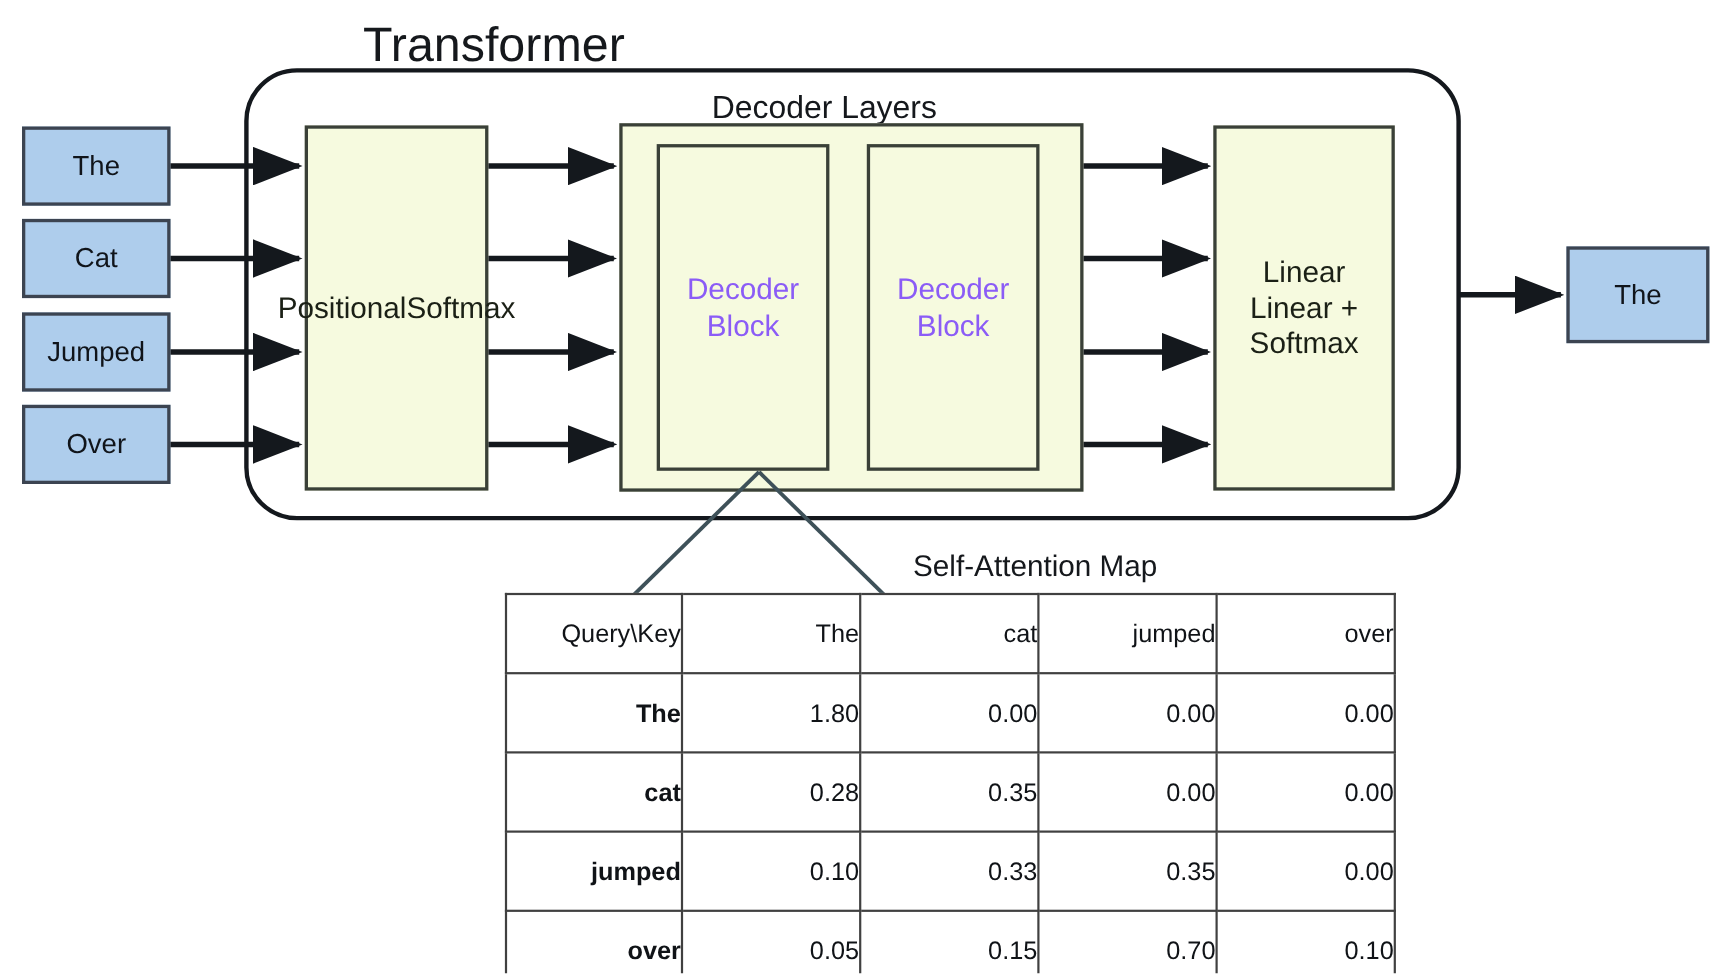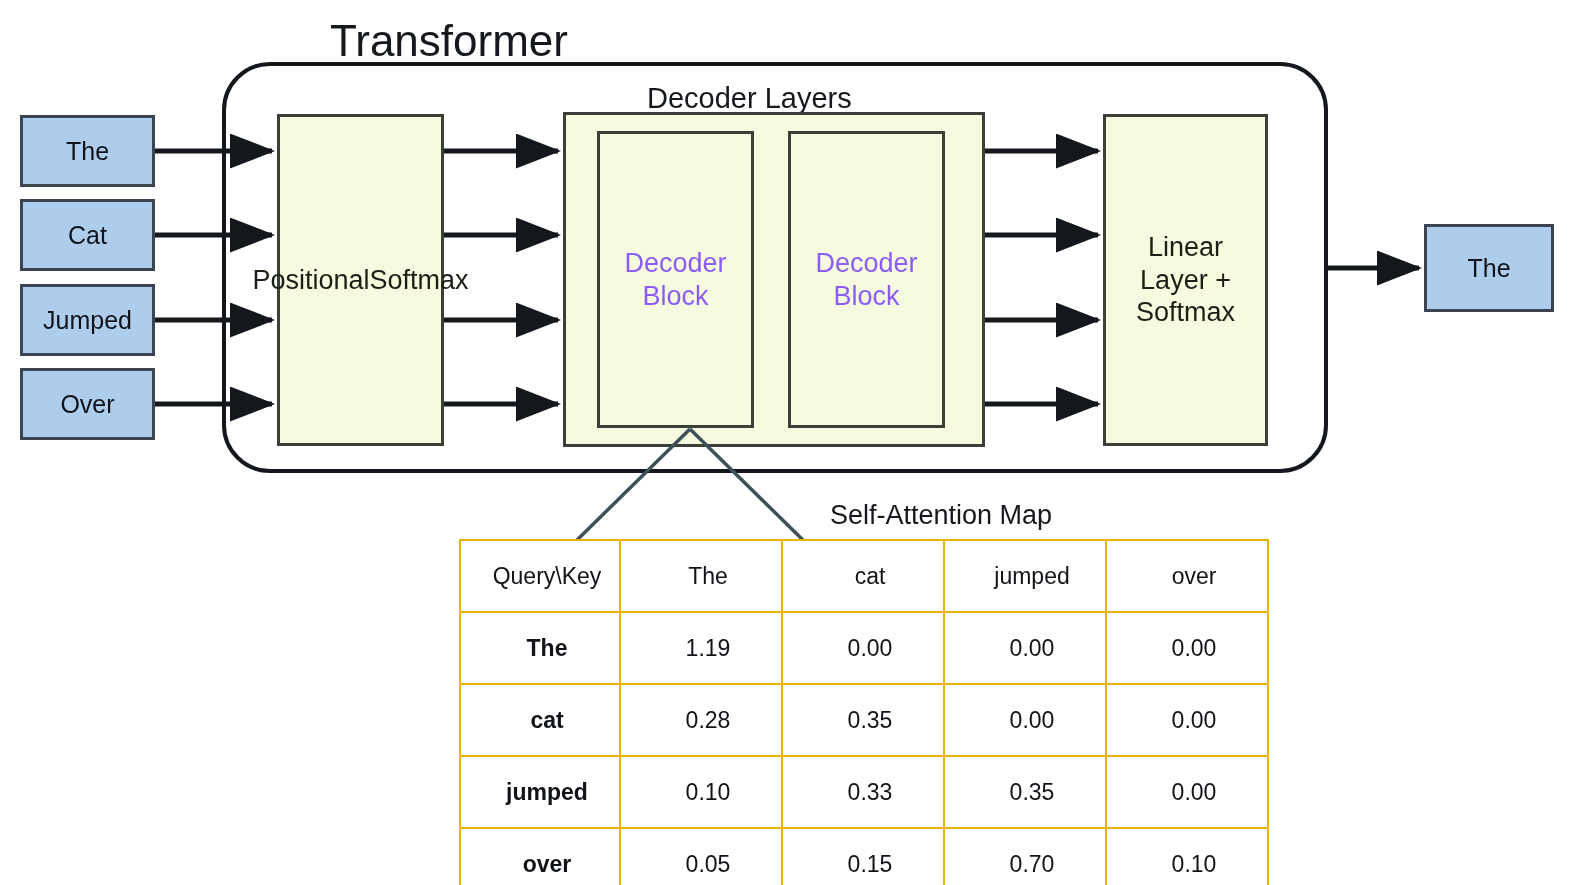--- a/index.html
+++ b/index.html
@@ -104,23 +104,23 @@
     left: 459px;
     top: 539px;
     width: 810px;
     border-collapse: collapse;
     table-layout: fixed;
     background: #ffffff;
     font-size: 23px;
   }
   #attention-table th,
   #attention-table td {
-    border: 2px solid #eab308;
+    border: 2px solid #404040;
     padding: 0 0 0 14px;
-    text-align: center;
+    text-align: right;
     height: 70px;
     vertical-align: middle;
     color: #101317;
     font-weight: normal;
   }
   #attention-table th.corner-head,
   #attention-table th.key-head {
     font-weight: normal;
   }
   #attention-table td.row-head {
@@ -165,21 +165,21 @@
     <span>Block</span>
   </div>
 
   <div class="box inner-box" style="left:788px; top:131px; width:157px; height:297px; flex-direction:column;">
     <span>Decoder</span>
     <span>Block</span>
   </div>
 
   <div class="box proc-box" style="left:1103px; top:114px; width:165px; height:332px; flex-direction:column;">
     <span>Linear</span>
-    <span>Layer +</span>
+    <span>Linear +</span>
     <span>Softmax</span>
   </div>
 
   <div class="box token-box" style="left:1424px; top:224px; width:130px; height:88px;">
     <span>The</span>
   </div>
 
   <svg id="wires" viewBox="0 0 1576 885">
     <defs>
       <marker id="arrowhead" markerWidth="9" markerHeight="7" refX="8.4" refY="3.5" orient="auto" markerUnits="strokeWidth">
@@ -228,21 +228,21 @@
         <th class="corner-head">Query\Key</th>
         <th class="key-head">The</th>
         <th class="key-head">cat</th>
         <th class="key-head">jumped</th>
         <th class="key-head">over</th>
       </tr>
     </thead>
     <tbody>
       <tr>
         <td class="row-head">The</td>
-        <td>1.19</td>
+        <td>1.80</td>
         <td>0.00</td>
         <td>0.00</td>
         <td>0.00</td>
       </tr>
       <tr>
         <td class="row-head">cat</td>
         <td>0.28</td>
         <td>0.35</td>
         <td>0.00</td>
         <td>0.00</td>

